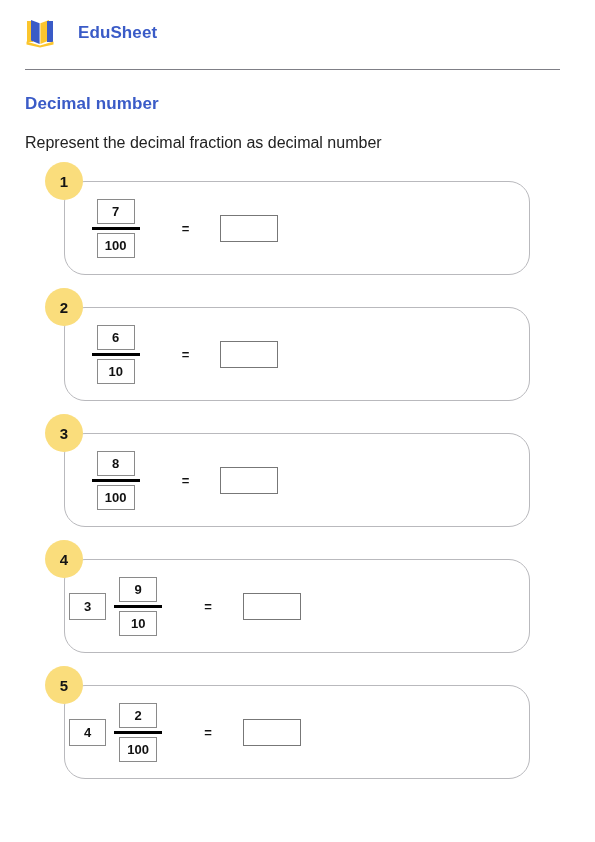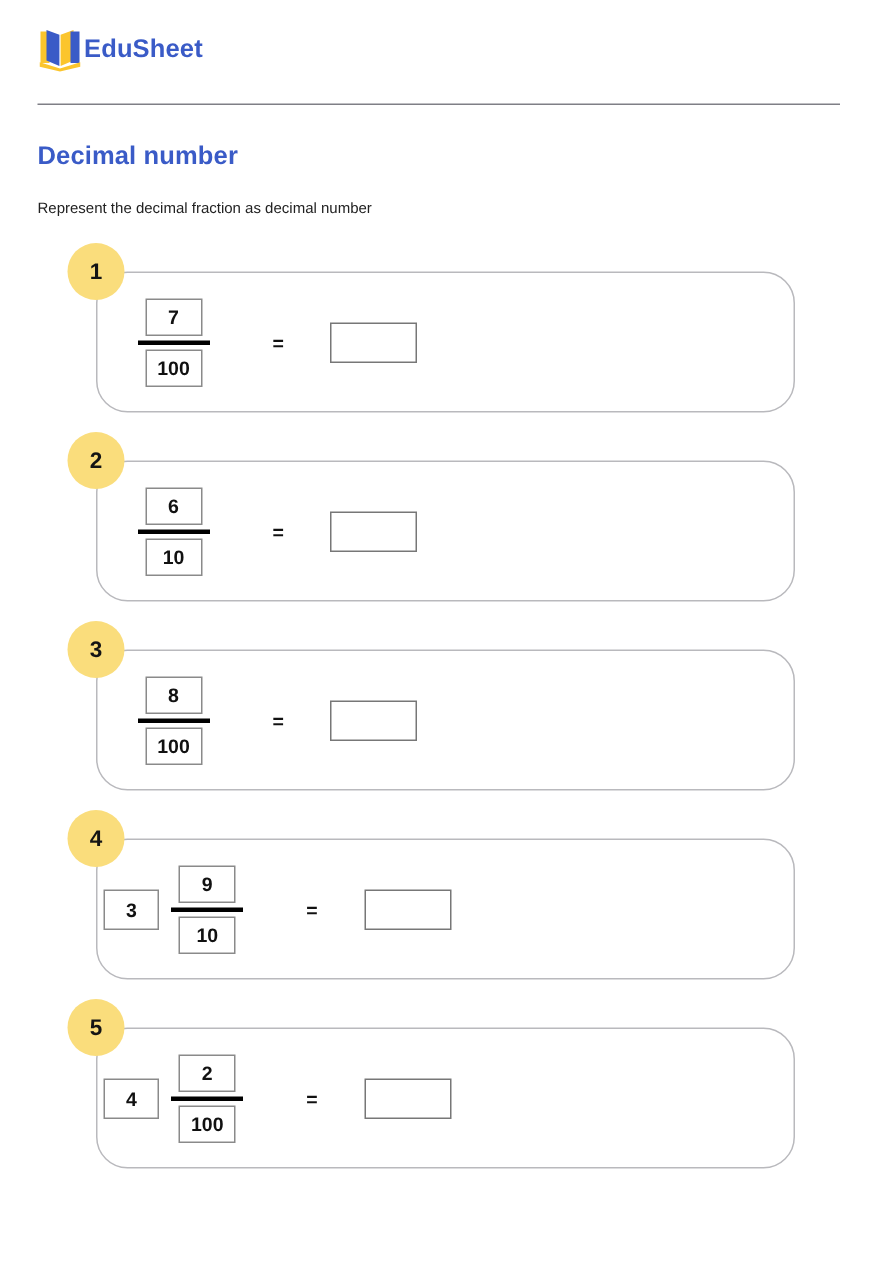--- a/index.html
+++ b/index.html
@@ -22,21 +22,21 @@
     box-sizing: border-box;
   }
 
   
   .header {
     position: absolute;
     left: 25px;
     top: 18px;
     display: flex;
     align-items: center;
-    gap: 1px;
+    gap: 23px;
   }
   .logo-icon {
     width: 30px;
     height: 30px;
     display: block;
   }
   .brand-name {
     font-size: 17px;
     font-weight: 600;
     color: #3a5bc7;
@@ -58,21 +58,21 @@
     top: 94px;
     font-size: 17px;
     font-weight: 700;
     color: #3a5bc7;
     letter-spacing: 0.1px;
   }
   .worksheet-subtitle {
     position: absolute;
     left: 25px;
     top: 134px;
-    font-size: 10px;
+    font-size: 16px;
     font-weight: 400;
     color: #222222;
   }
 
   
   .exercises {
     position: absolute;
     left: 0;
     top: 181px;
     width: 595px;

